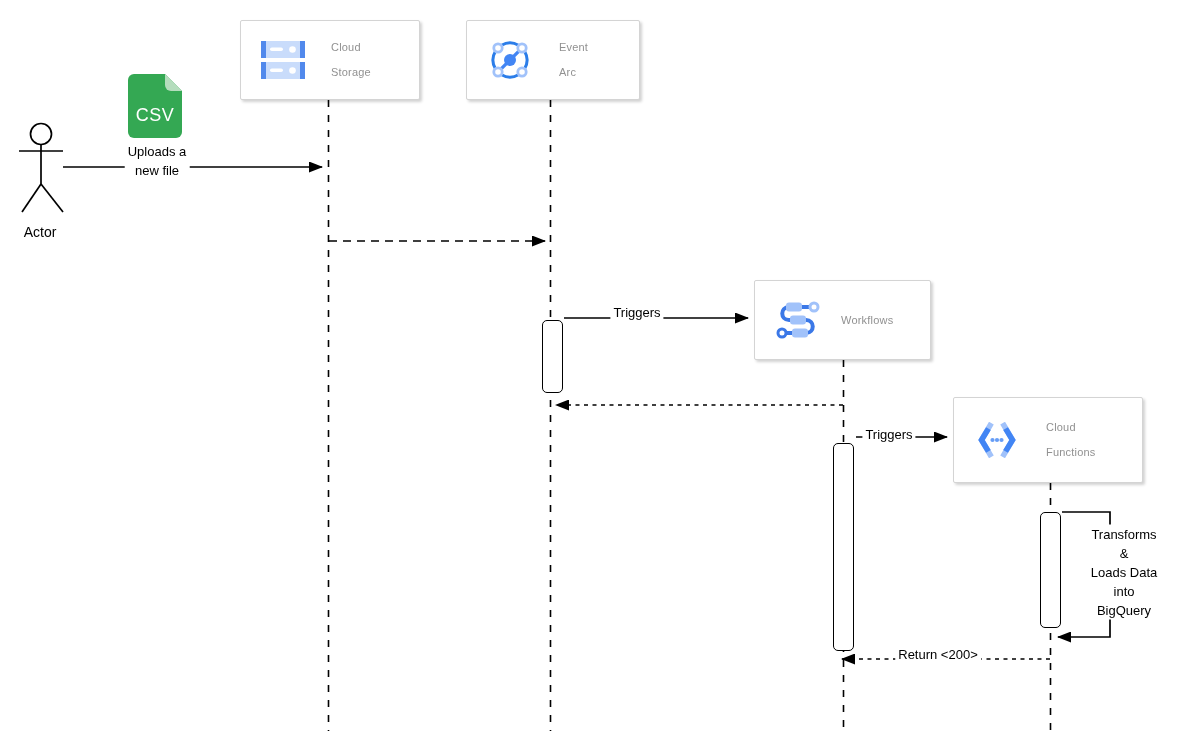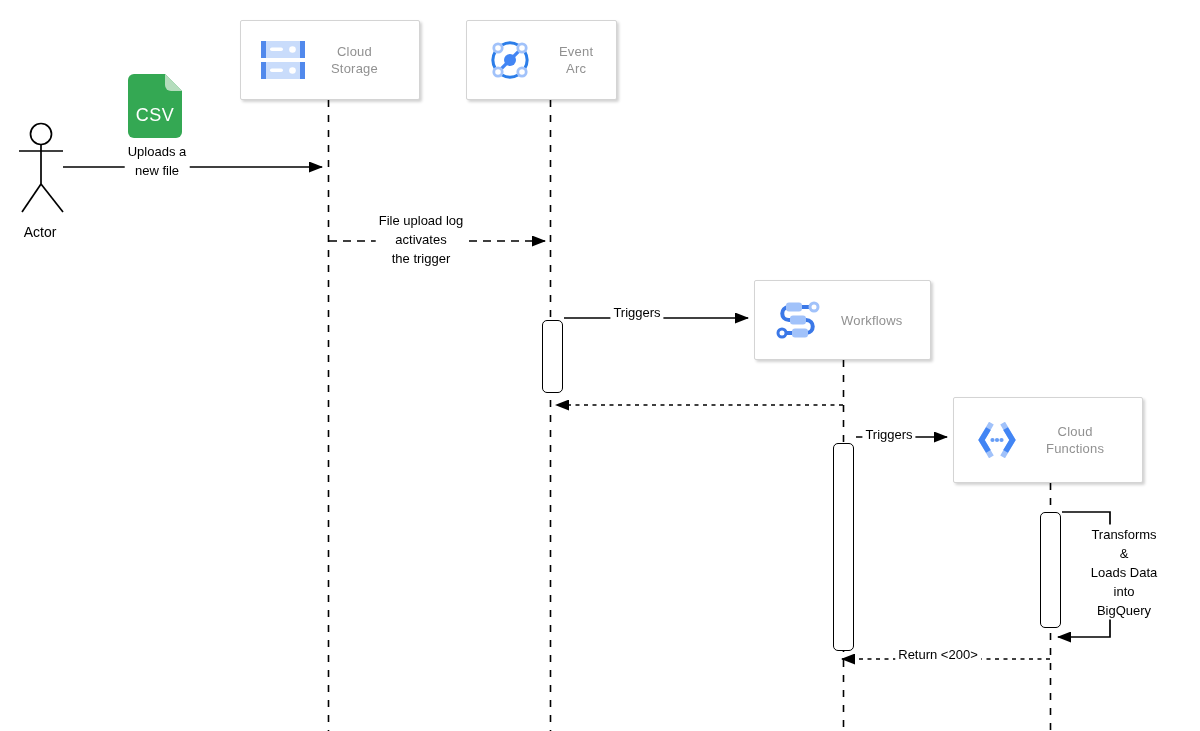--- a/index.html
+++ b/index.html
@@ -8,23 +8,22 @@
     font-family:"Liberation Sans",sans-serif;
   }
   #lines-svg{position:absolute;left:0;top:0;z-index:1;}
   .node-box{
     position:absolute;z-index:3;display:flex;align-items:center;
     background:#ffffff;border:1px solid #d4d4d4;border-radius:2px;
     box-shadow:2px 2px 3px rgba(0,0,0,0.18);
     padding-left:20px;gap:26px;box-sizing:border-box;
   }
   .node-label{
-    font-size:13px;color:#919191;line-height:17px;white-space:pre-line;
+    font-size:11px;color:#919191;line-height:25px;white-space:pre-line;
     letter-spacing:.2px;
-    text-align:center;
   }
   .activation{
     position:absolute;z-index:2;background:#ffffff;border:1.6px solid #000000;
     border-radius:5px;box-sizing:border-box;
   }
   .msg{
     position:absolute;z-index:4;transform:translate(-50%,-50%);
     font-size:13px;color:#000;line-height:19px;text-align:center;
     white-space:pre-line;background:#ffffff;padding:0 3px;
   }
@@ -98,21 +97,21 @@
       <rect x="0" y="22" width="44" height="17" rx="2" fill="#c9dcfb"></rect>
       <rect x="0" y="22" width="5" height="17" fill="#5189ec"></rect>
       <rect x="39" y="22" width="5" height="17" fill="#5189ec"></rect>
       <rect x="9" y="28.5" width="13" height="3.6" rx="1.8" fill="#fff"></rect>
       <circle cx="31.5" cy="30.5" r="3.3" fill="#fff"></circle>
     </svg>
     <span class="node-label">Cloud
 Storage</span>
   </div>
 
-  <div class="node-box" style="left:466px;top:20px;width:151px;height:80px;">
+  <div class="node-box" style="left:466px;top:20px;width:174px;height:80px;">
     <svg width="46" height="46" viewBox="0 0 46 46">
       <g stroke="#2b7de9" stroke-width="3" fill="none" stroke-linecap="round">
         <path d="M31.5,8.3 A17,17 0 0 0 14.5,8.3"></path>
         <path d="M8.3,14.5 A17,17 0 0 0 8.3,31.5"></path>
         <path d="M14.5,37.7 A17,17 0 0 0 31.5,37.7"></path>
         <path d="M37.7,31.5 A17,17 0 0 0 37.7,14.5"></path>
       </g>
       <line x1="11" y1="35" x2="35" y2="11" stroke="#4285f4" stroke-width="3.2"></line>
       <circle cx="23" cy="23" r="6" fill="#4285f4"></circle>
       <g fill="#fff" stroke="#a1c2fa" stroke-width="2.8">
@@ -151,23 +150,20 @@
       <circle cx="27.5" cy="18" r="2.1" fill="#669df6"></circle>
     </svg>
     <span class="node-label">Cloud
 Functions</span>
   </div>
 
   <div class="actor-label" style="left:40px;top:232px;">Actor</div>
 
   <div class="msg" style="left:157px;top:161px;">Uploads a
 new file</div>
-  <div class="msg" style="left:421px;top:239px;">File upload log
-activates
-the trigger</div>
   <div class="msg" style="left:637px;top:312px;">Triggers</div>
   <div class="msg" style="left:889px;top:434px;">Triggers</div>
   <div class="msg" style="left:1124px;top:572px;">Transforms &amp;
 Loads Data
 into BigQuery</div>
   <div class="msg" style="left:938px;top:654px;">Return &lt;200&gt;</div>
 
 </div>
 
 </body></html>

